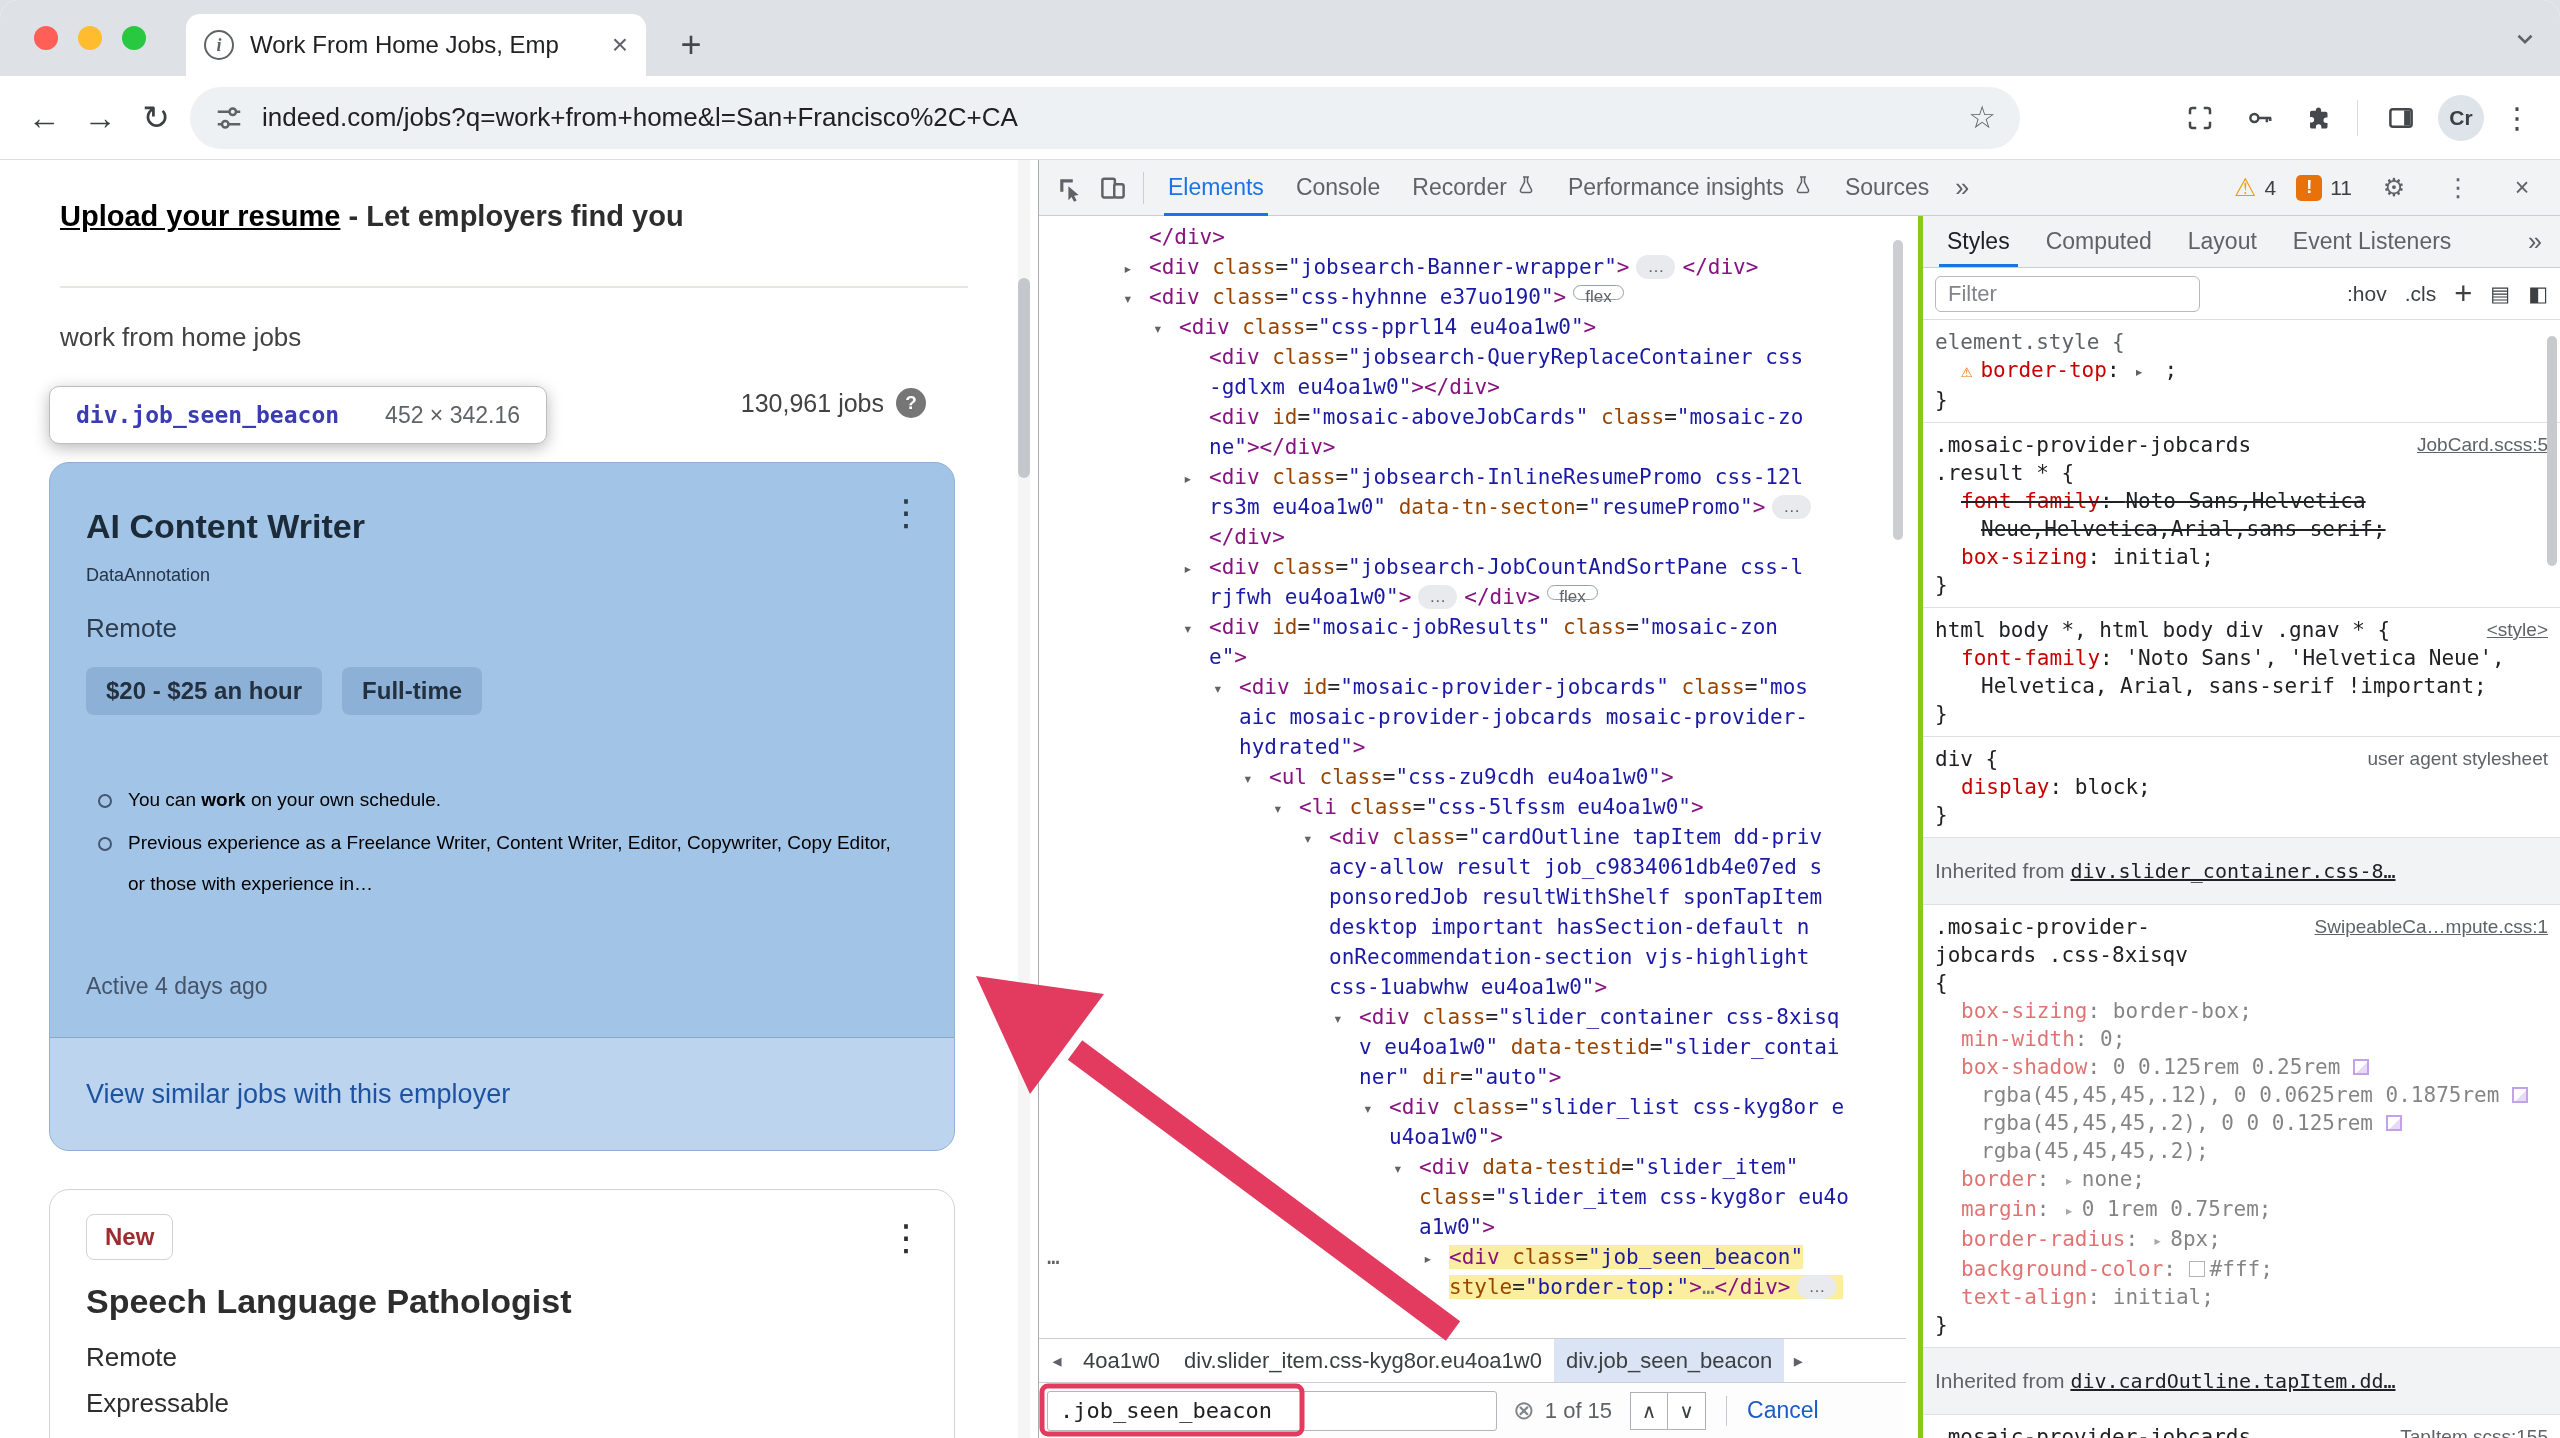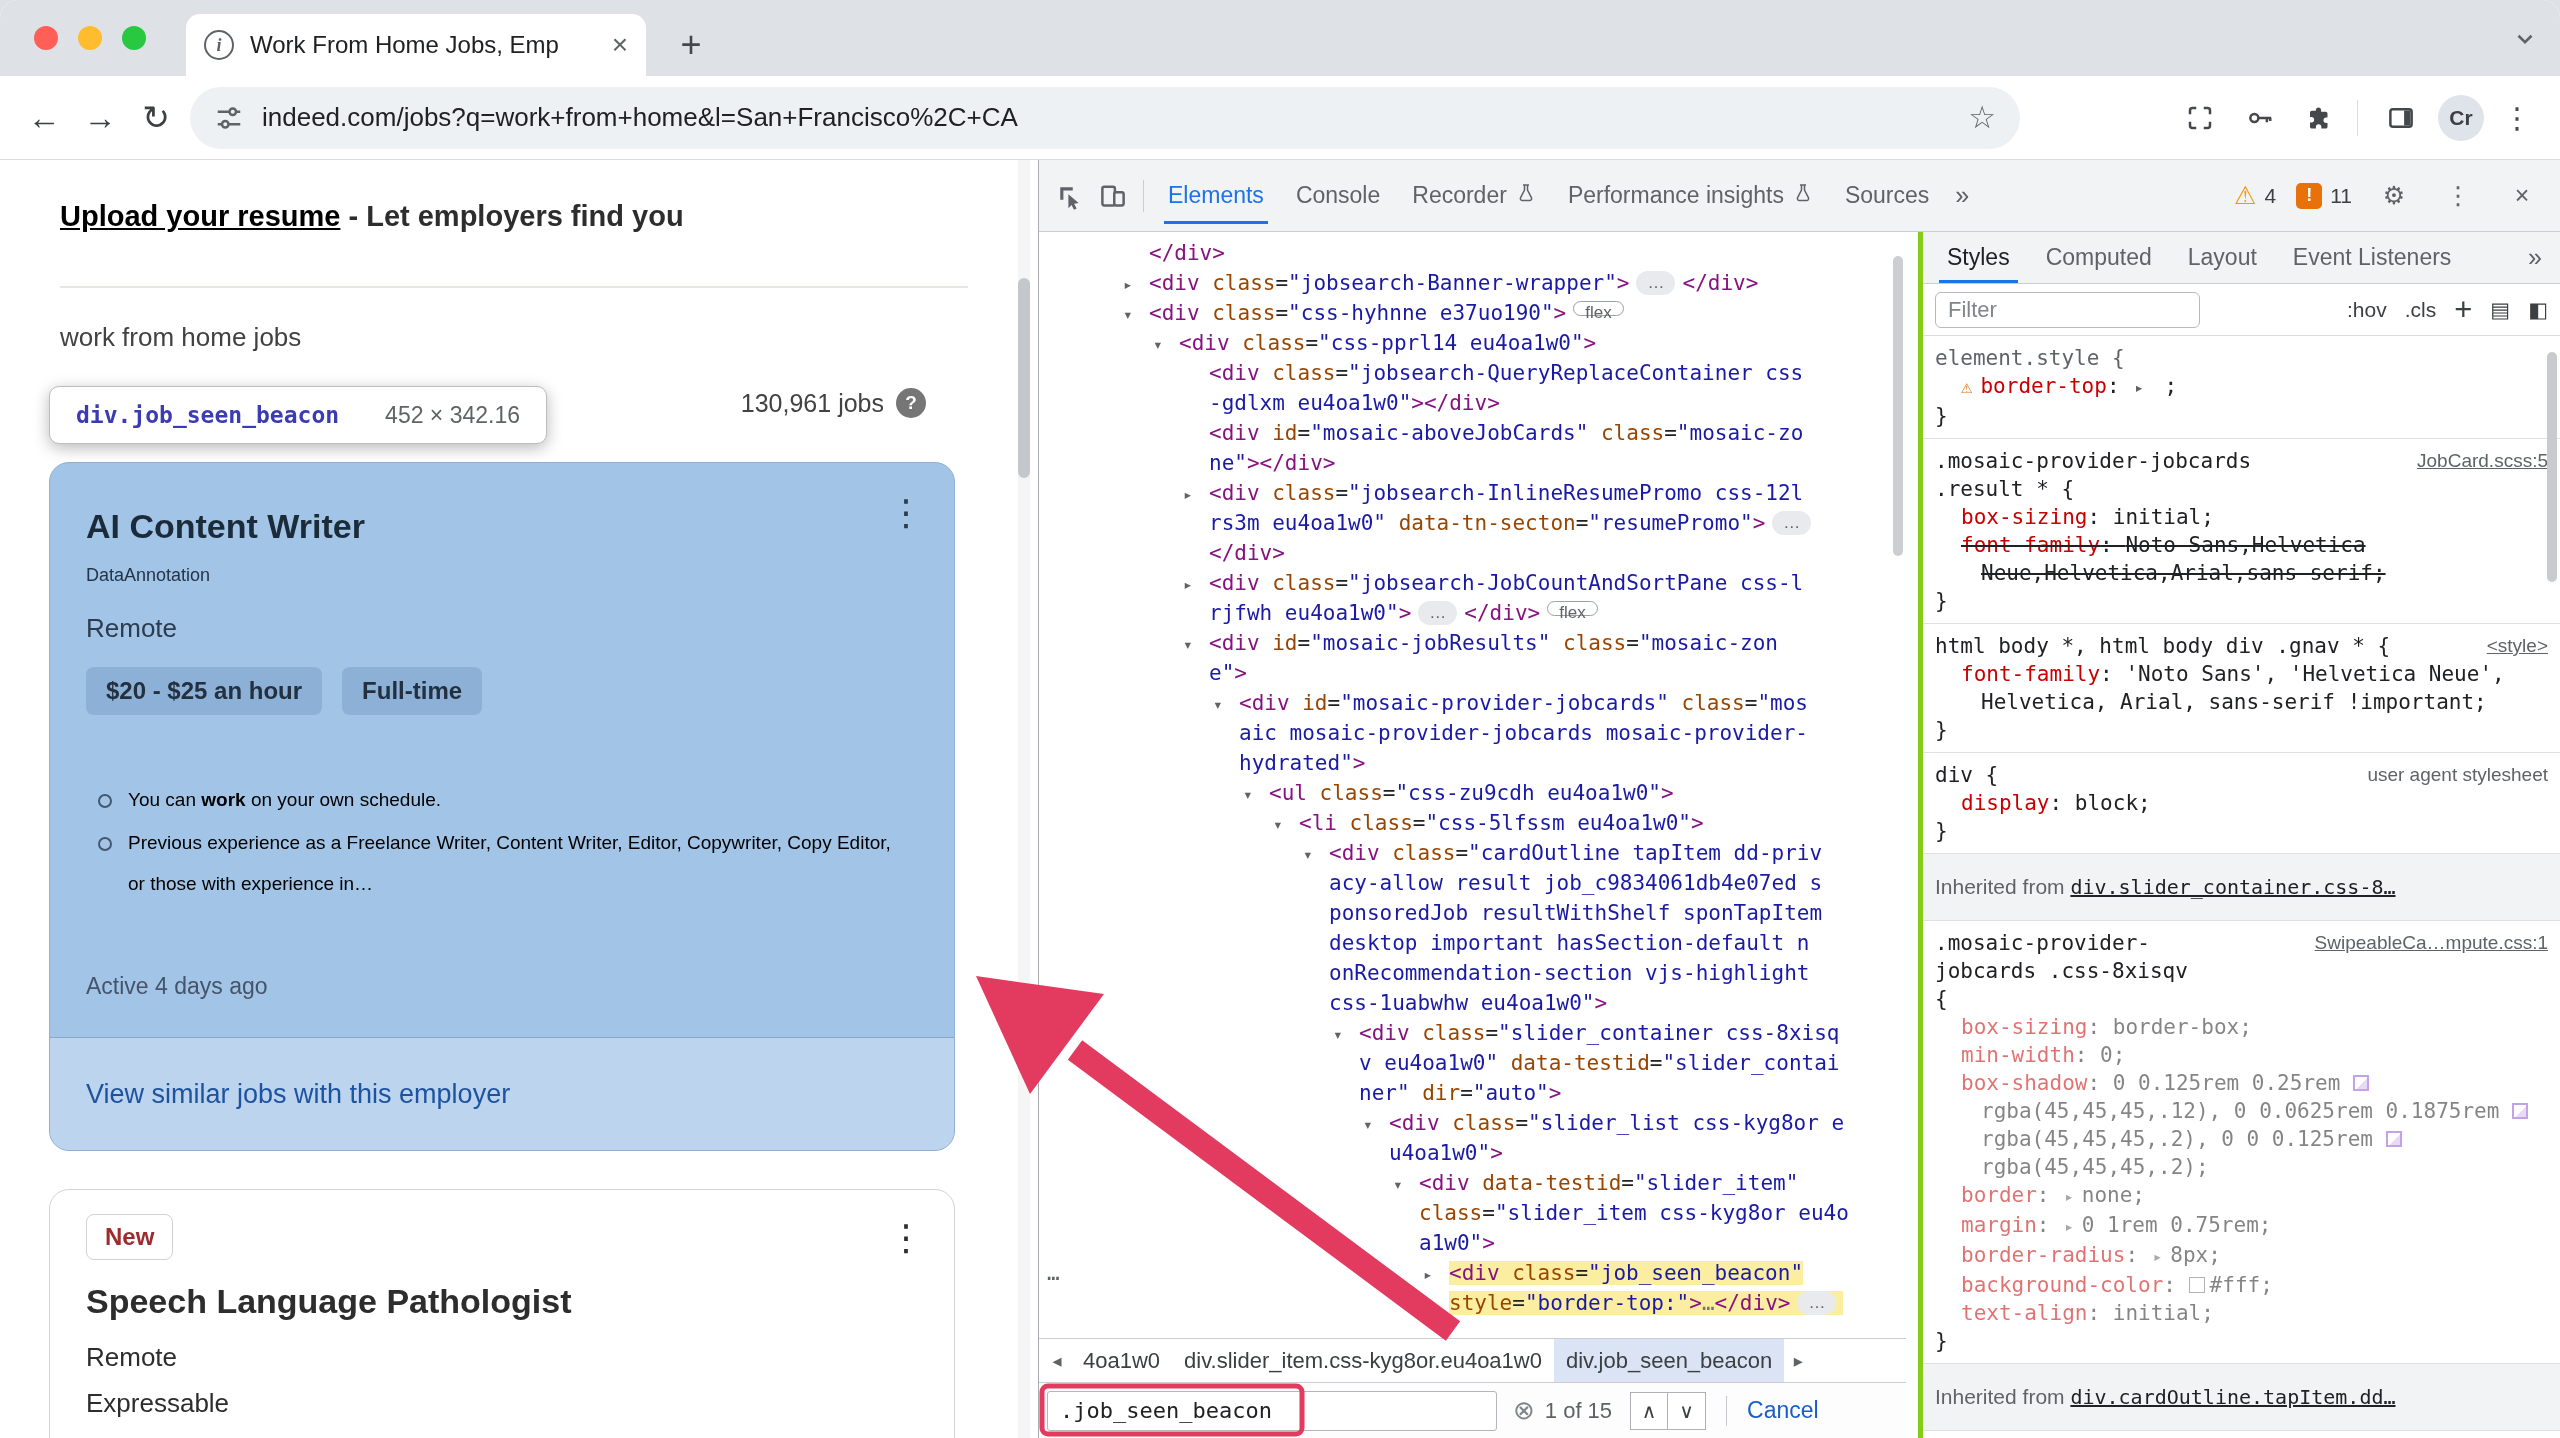--- a/index.html
+++ b/index.html
@@ -80,21 +80,21 @@
              border-radius:8px; font-size:24px; font-weight:700; color:#9d2c2f; background:#fff; }
   .card2 .kebab { top:30px; color:#2d2d2d; }
   .j2-title { position:absolute; left:36px; top:92px; font-size:34px; font-weight:700; color:#2d2d2d; }
   .j2-loc { position:absolute; left:36px; top:152px; font-size:26px; color:#2d2d2d; }
   .j2-comp { position:absolute; left:36px; top:198px; font-size:26px; color:#2d2d2d; }
   .pg-scroll { position:absolute; right:8px; top:0; bottom:0; width:12px; background:#f5f5f5; }
   .pg-thumb { position:absolute; top:118px; height:200px; width:12px; border-radius:6px; background:#c4c7cb; }
 
   
   .devtools { flex:1; min-width:0; display:flex; flex-direction:column; background:#fff; border-left:1px solid #a9adb2; }
-  .dt-toolbar { height:72px; flex:none; background:#f1f3f4; border-bottom:1px solid #cacdd1;
+  .dt-toolbar { height:56px; flex:none; background:#f1f3f4; border-bottom:1px solid #cacdd1;
                 display:flex; align-items:center; padding:0 8px; }
   .dt-ic { width:44px; height:44px; display:flex; align-items:center; justify-content:center;
            color:#5f6368; font-size:25px; }
   .dt-vsep { width:1px; height:32px; background:#cacdd1; margin:0 8px; }
   .dt-tabs { display:flex; height:56px; align-items:stretch; }
   .dt-tab { display:flex; align-items:center; gap:9px; padding:0 16px; font-size:23px; color:#5f6368;
             position:relative; white-space:nowrap; }
   .dt-tab.active { color:#1a73e8; }
   .dt-tab.active::after { content:""; position:absolute; bottom:0; left:12px; right:12px; height:3px; background:#1a73e8; }
   .dt-more { padding:0 10px; color:#5f6368; font-size:25px; }
@@ -445,22 +445,22 @@
           <div class="sblocks" id="sblocks">
               <div class="sblock">
                 <div class="ssel gray">element.style {</div>
                 <div class="sdecl"><span class="warn-ic">⚠</span><span class="pname">border-top</span>: <span class="exp-ar">▸</span><span class="pval"> ;</span></div>
                 <div class="sclose">}</div>
               </div>
               <div class="sblock">
                 <span class="slink">JobCard.scss:5</span>
                 <div class="ssel">.mosaic-provider-jobcards</div>
                 <div class="ssel">.result * {</div>
+                <div class="sdecl strike"><span class="pname">font-family</span>: <span class="pval">Noto Sans,Helvetica Neue,Helvetica,Arial,sans-serif;</span></div>
                 <div class="sdecl"><span class="pname">box-sizing</span>: <span class="pval">initial;</span></div>
-                <div class="sdecl strike"><span class="pname">font-family</span>: <span class="pval">Noto Sans,Helvetica Neue,Helvetica,Arial,sans-serif;</span></div>
                 <div class="sclose">}</div>
               </div>
               <div class="sblock">
                 <span class="slink">&lt;style&gt;</span>
                 <div class="ssel">html body *, html body div .gnav * {</div>
                 <div class="sdecl"><span class="pname">font-family</span>: <span class="pval">'Noto Sans', 'Helvetica Neue', Helvetica, Arial, sans-serif !important;</span></div>
                 <div class="sclose">}</div>
               </div>
               <div class="sblock">
                 <span class="slink plain">user agent stylesheet</span>

